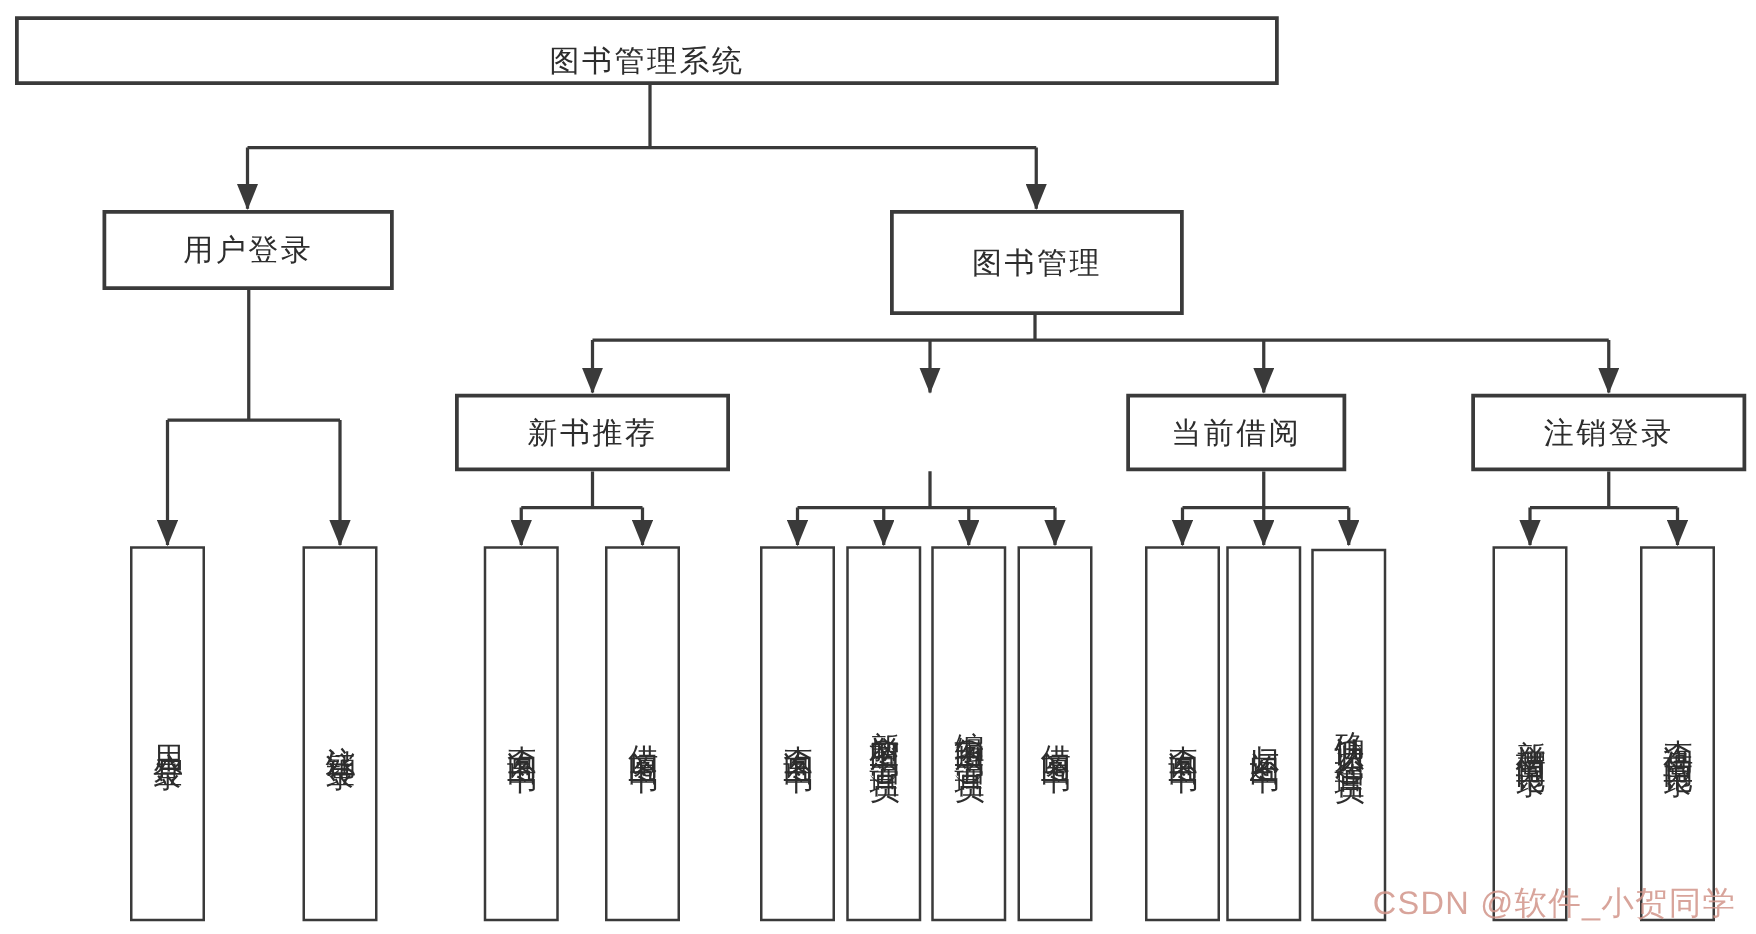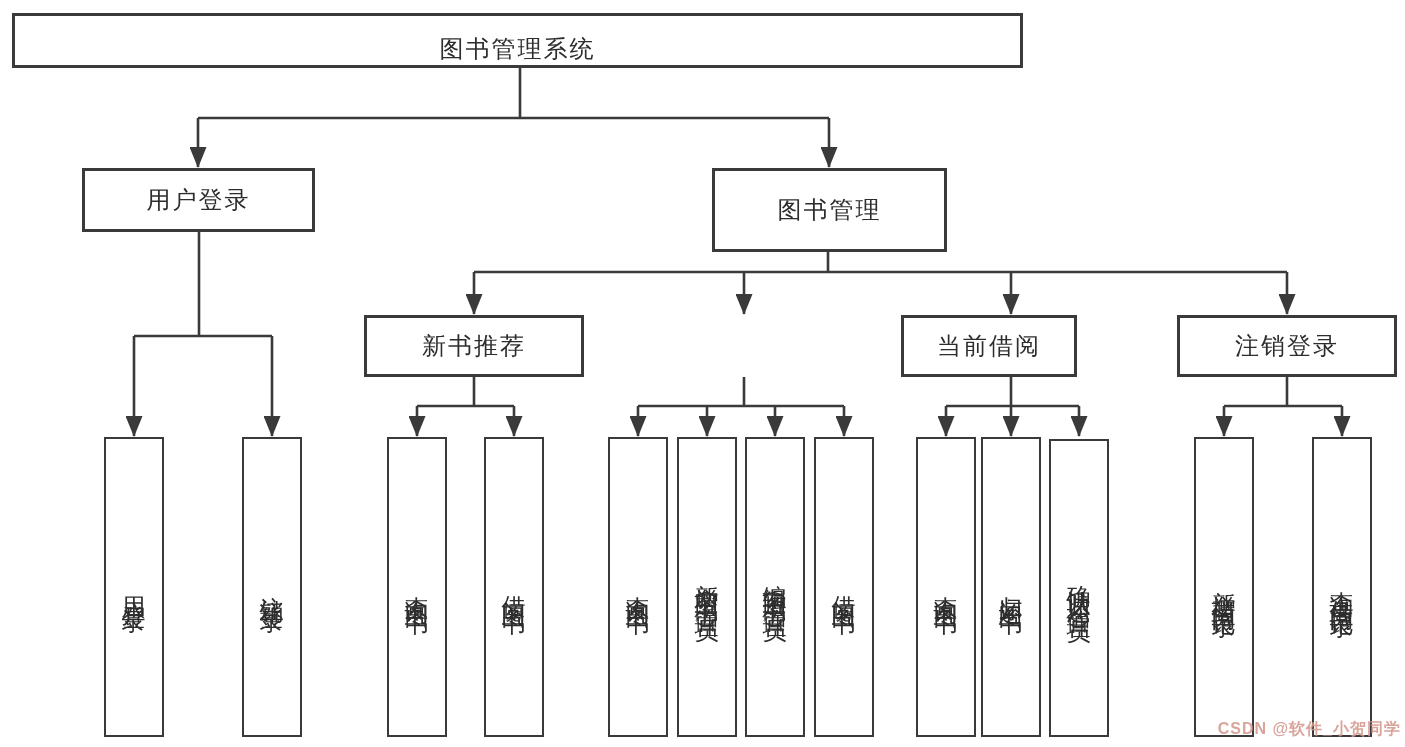--- a/index.html
+++ b/index.html
@@ -20,23 +20,23 @@
     box-sizing:border-box;display:flex;align-items:center;justify-content:center;
     color:var(--text);
   }
   .h-node{font-size:24px;letter-spacing:2px;white-space:nowrap;}
   .v-node{border-width:2.6px;}
   .v-node .lbl{
     writing-mode:vertical-rl;text-orientation:mixed;
     font-size:24px;letter-spacing:5px;line-height:1.05;white-space:nowrap;
   }
   .watermark{
-    position:absolute;right:4px;bottom:7px;
-    font-size:16px;letter-spacing:1px;color:var(--watermark);
-    opacity:.85;white-space:nowrap;pointer-events:none;font-weight:bold;
+    position:absolute;right:16px;bottom:7px;
+    font-size:26px;letter-spacing:1px;color:var(--watermark);
+    opacity:.85;white-space:nowrap;pointer-events:none;
   }
 </style>
 </head>
 <body>
 
 <div class="canvas">
 
   <svg class="wires" width="1405" height="747" viewBox="0 0 1405 747">
     <defs>
       <marker id="arw" markerUnits="userSpaceOnUse" markerWidth="23" markerHeight="17" refX="20" refY="8.5" orient="auto">

